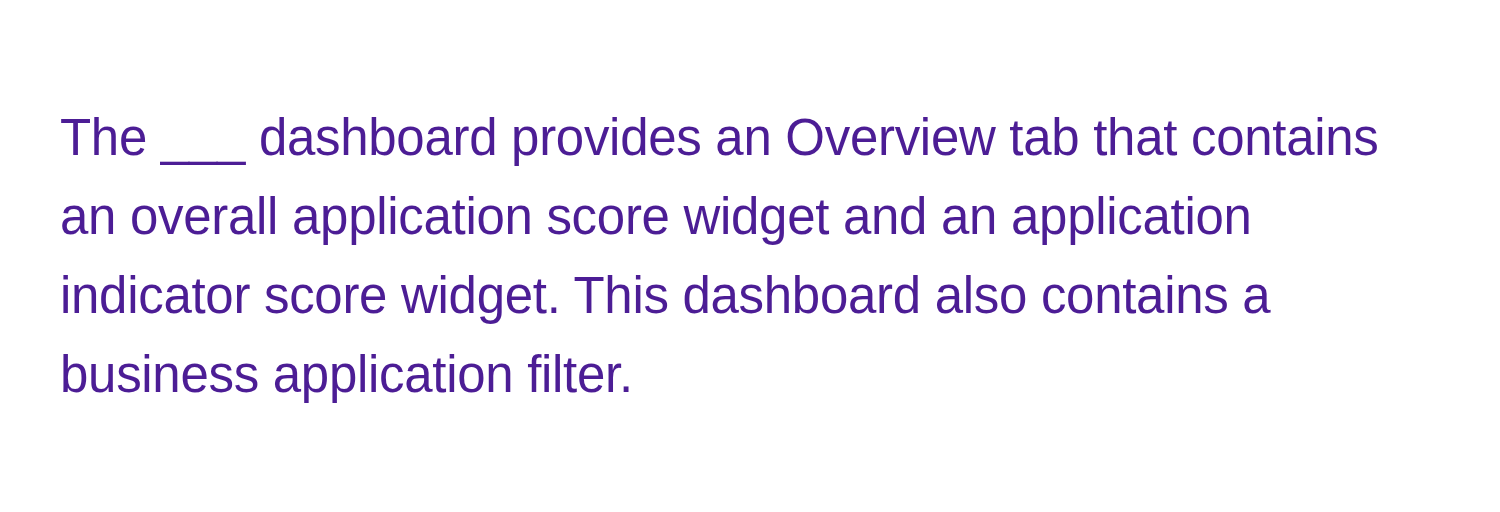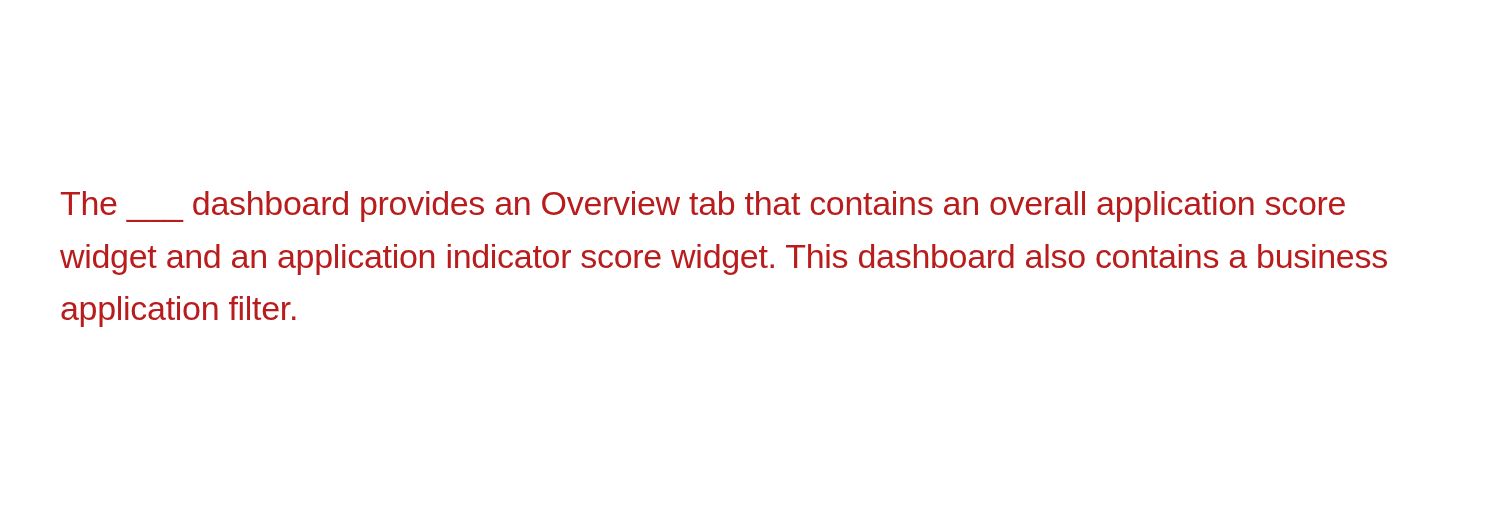--- a/index.html
+++ b/index.html
@@ -10,23 +10,23 @@
     body {
       width: 1500px;
       height: 512px;
       background: #ffffff;
       font-family: -apple-system, BlinkMacSystemFont, "Segoe UI", Helvetica, Arial, sans-serif;
       display: flex;
       align-items: center;
       padding: 0 60px;
     }
     .content {
-      font-size: 34px;
+      font-size: 51px;
       line-height: 1.55;
-      color: #b91c1c;
+      color: #4c1d95;
       font-weight: 400;
       letter-spacing: -0.3px;
     }
   </style>
 </head>
 <body>
 
 <div class="content">
   <span>The ___ dashboard provides an Overview tab that contains an overall application score widget and an application indicator score widget. This dashboard also contains a business application filter.</span>
 </div>

